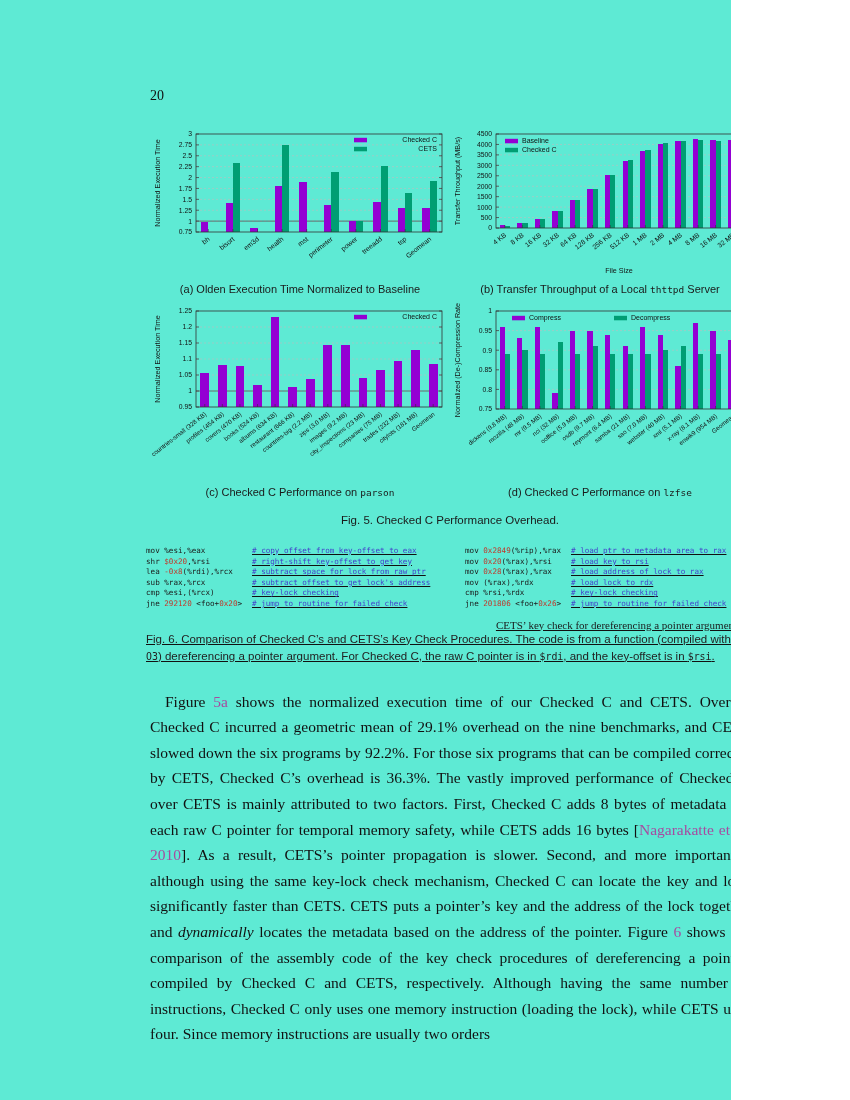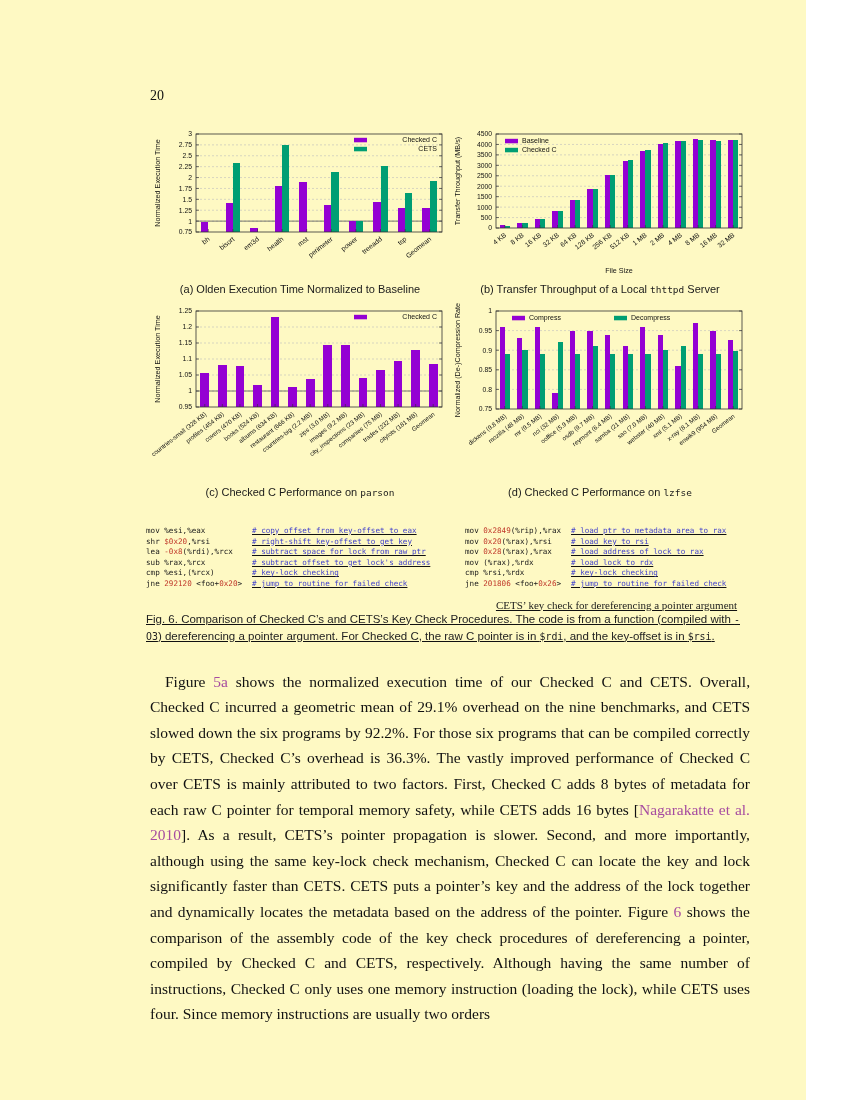--- a/index.html
+++ b/index.html
@@ -1,35 +1,35 @@
 <!DOCTYPE html>
 <html><head>
 <meta charset="utf-8">
 <style>
   html,body{margin:0;padding:0;background:#ffffff;}
-  .page{position:relative;width:806px;height:1100px;background:#fef9c3;box-sizing:border-box;
+  .page{position:relative;width:731px;height:1100px;background:#5eead4;box-sizing:border-box;
         padding:88px 100px 0 150px;font-family:"Liberation Serif",serif;color:#111;overflow:hidden;}
   .header{display:flex;justify-content:space-between;align-items:baseline;font-size:14px;margin-bottom:22px;}
   .figure5{width:600px;}
   .chart-grid{display:grid;grid-template-columns:300px 300px;}
   .chart-cell{width:300px;}
   .subcap{font-family:"Liberation Sans",sans-serif;font-size:11px;text-align:center;margin:1px 0 8px;color:#1a1a1a;}
   .fig5-caption{font-family:"Liberation Sans",sans-serif;font-size:11.5px;text-align:center;margin-top:8px;color:#1a1a1a;}
   .figure6{margin-top:20px;width:622px;margin-left:-4px;text-decoration:underline;}
   .code-cols{display:flex;gap:16px;}
   .code-col{width:303px;}
   .code-line{font-family:"DejaVu Sans Mono",monospace;font-size:7.6px;line-height:10.6px;white-space:pre;color:#1a1a1a;}
   .asm{display:inline-block;width:106px;}
   .num{color:#c0392b;}
   .comment{color:#4444cc;}
   .code-cap{font-size:11px;text-align:center;margin-top:9px;color:#1a1a1a;}
   .fig6-caption{font-family:"Liberation Sans",sans-serif;font-size:11.5px;line-height:17px;color:#222;width:600px;}
   .body-text{margin-top:24px;font-size:15.5px;line-height:25.6px;text-align:justify;text-indent:15px;width:600px;}
   .seg-link{color:#a64ca0;}
-  .seg-italic{}
+  .seg-italic{font-style:italic;}
   .seg-code{font-family:"DejaVu Sans Mono",monospace;font-size:0.86em;}
   svg text{font-family:"Liberation Sans",sans-serif;}
 </style>
 </head>
 <body>
 
 <div class="page">
   <div class="header">
     <span>20</span>
   </div>
@@ -422,20 +422,21 @@
               <g>
                 <rect x="62" y="12.8" width="13" height="4.5" fill="#9400D3"></rect>
                 <text x="79" y="17" font-size="7" fill="#111">Compress</text>
                 <rect x="164" y="12.8" width="13" height="4.5" fill="#009E73"></rect>
                 <text x="181" y="17" font-size="7" fill="#111">Decompress</text>
               </g>
             </svg></div>
         <div class="subcap"><span class="seg-plain">(d) Checked C Performance on </span><span class="seg-code">lzfse</span></div>
       </div>
     </div>
+    <div class="fig5-caption">Fig. 5.  Checked C Performance Overhead.</div>
   </div>
 
   <div class="figure6">
     <div class="code-cols">
       <div class="code-col">
         <div>
             <div class="code-line"><span class="asm"><span>mov %esi,%eax</span></span><span class="comment"># copy offset from key-offset to eax</span></div>
             <div class="code-line"><span class="asm"><span>shr </span><span class="num">$0x20</span><span>,%rsi</span></span><span class="comment"># right-shift key-offset to get key</span></div>
             <div class="code-line"><span class="asm"><span>lea </span><span class="num">-0x8</span><span>(%rdi),%rcx</span></span><span class="comment"># subtract space for lock from raw ptr</span></div>
             <div class="code-line"><span class="asm"><span>sub %rax,%rcx</span></span><span class="comment"># subtract offset to get lock's address</span></div>

